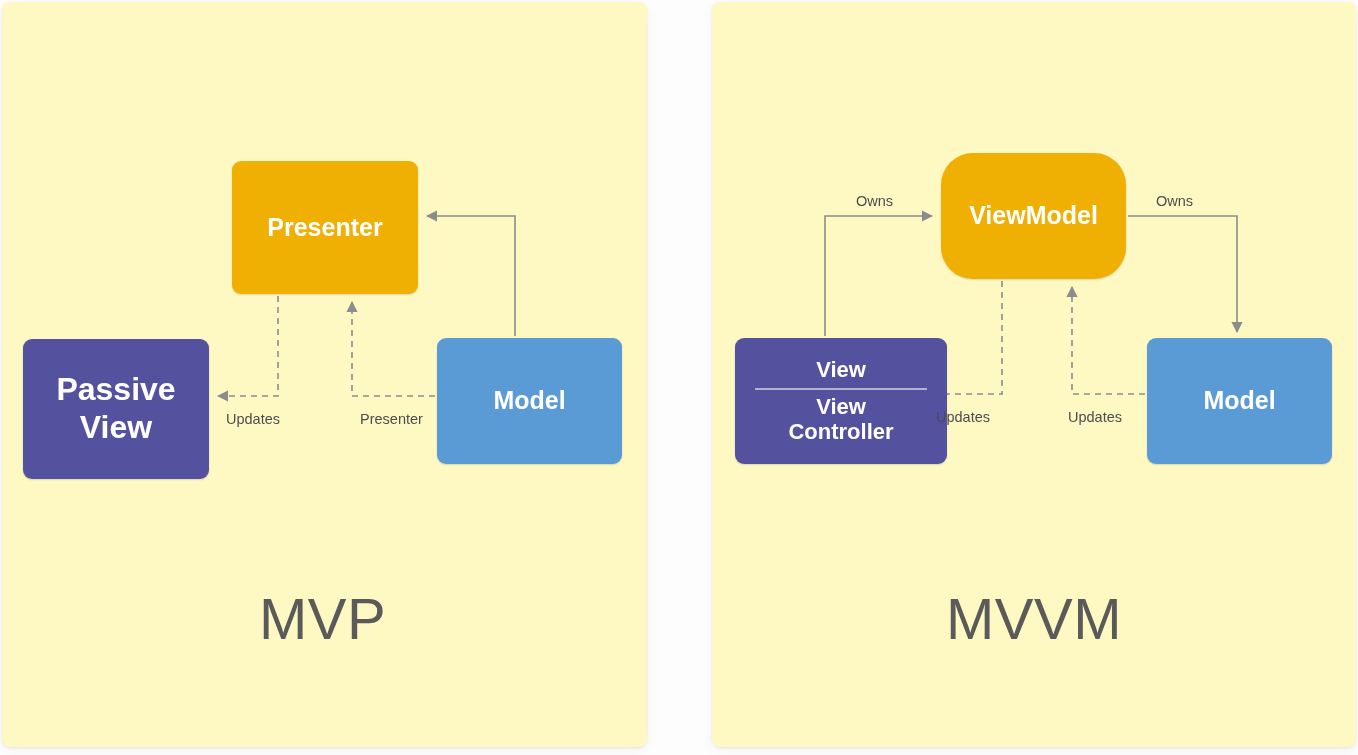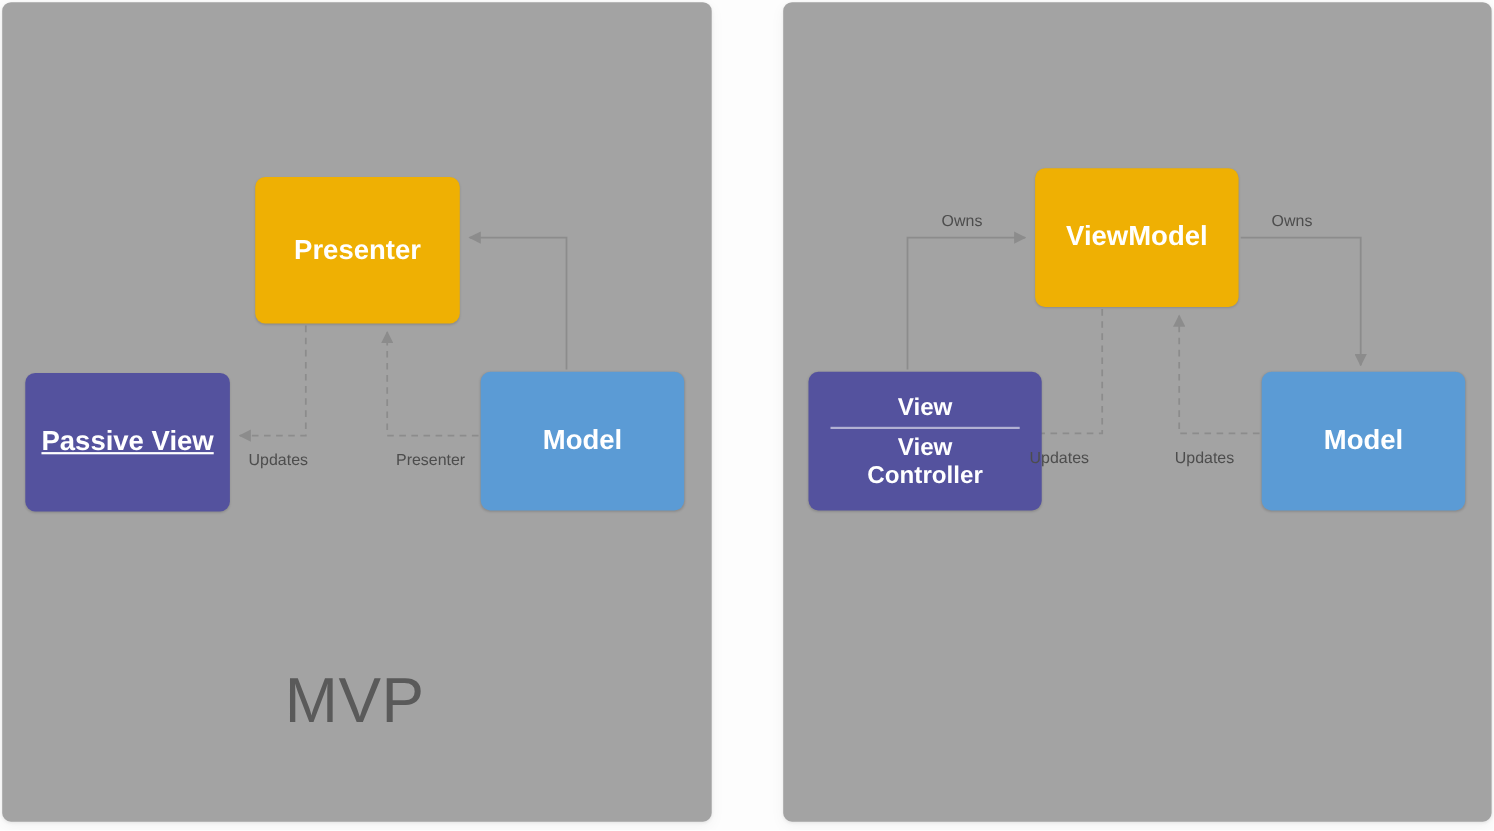--- a/index.html
+++ b/index.html
@@ -14,21 +14,21 @@
     position: relative;
     overflow: hidden;
   }
   .canvas {
     position: absolute;
     inset: 0;
     background: #fdfdfd;
   }
   .card {
     position: absolute;
-    background: #a3a3a3;
+    background: #fef9c3;
     border-radius: 8px;
     box-shadow: 0 1px 3px rgba(0,0,0,0.07), 0 4px 14px rgba(0,0,0,0.045);
   }
   .card-left  { left: 2px;   top: 2px; width: 645px; height: 745px; }
   .card-right { left: 712px; top: 2px; width: 644px; height: 745px; }
 
   .panel-svg {
     position: absolute;
     left: 0;
     top: 0;
@@ -51,30 +51,30 @@
     box-shadow: 0 1px 2px rgba(0,0,0,0.14);
     box-sizing: border-box;
   }
   .node-label { display: block; }
 
   .node-presenter {
     left: 230px; top: 159px; width: 186px; height: 133px;
     background: #efb003; font-size: 25px;
   }
   .node-passive-view {
-    left: 21px; top: 337px; width: 186px; height: 126px;
-    background: #54529e; font-size: 25px; text-decoration: underline;
+    left: 21px; top: 337px; width: 186px; height: 140px;
+    background: #54529e; font-size: 32px;
   }
   .node-model-mvp {
     left: 435px; top: 336px; width: 185px; height: 126px;
     background: #5b9bd5; font-size: 25px;
   }
   .node-viewmodel {
     left: 941px; top: 151px; width: 185px; height: 126px;
-    background: #efb003; font-size: 25px;
+    background: #efb003; font-size: 25px; border-radius: 32px;
   }
   .node-view {
     left: 735px; top: 336px; width: 212px; height: 126px;
     background: #54529e; font-size: 22px;
     padding: 6px 8px;
   }
   .node-model-mvvm {
     left: 1147px; top: 336px; width: 185px; height: 126px;
     background: #5b9bd5; font-size: 25px;
   }
@@ -95,21 +95,21 @@
   }
 
   .panel-title {
     position: absolute;
     color: #5a5a5a;
     font-size: 58px;
     letter-spacing: 0.5px;
     text-align: center;
     font-family: "Liberation Sans", sans-serif;
   }
-  .title-mvp  { left: 0px;   top: 585px; width: 645px; margin-top: 18px; }
+  .title-mvp  { left: 0px;   top: 585px; width: 645px; }
   .title-mvvm { left: 712px; top: 585px; width: 644px; }
 </style>
 </head>
 <body>
 
 <div class="canvas">
 
   <div class="card card-left">
 
     <svg class="panel-svg" viewBox="0 0 645 745" preserveAspectRatio="none">
@@ -181,14 +181,15 @@
 
     <div class="edge-label" style="left:144px; top:190px;">Owns</div>
 
     <div class="edge-label" style="left:444px; top:190px;">Owns</div>
 
     <div class="edge-label" style="left:224px; top:406px;">Updates</div>
 
     <div class="edge-label" style="left:356px; top:406px;">Updates</div>
   </div>
 
+  <div class="panel-title title-mvvm">MVVM</div>
 
 </div>
 
 </body></html>

